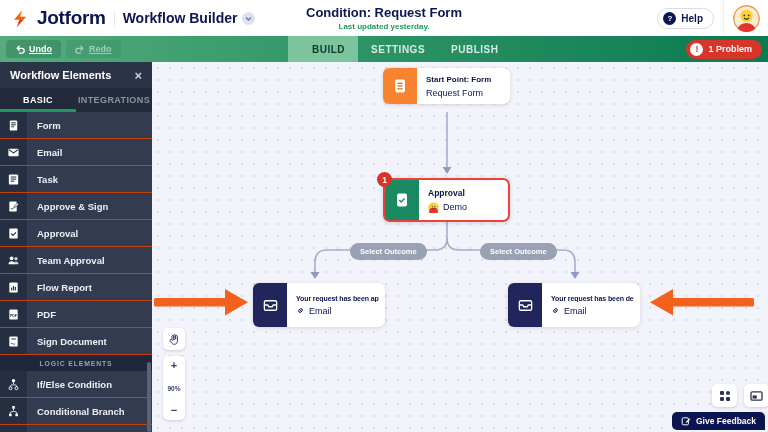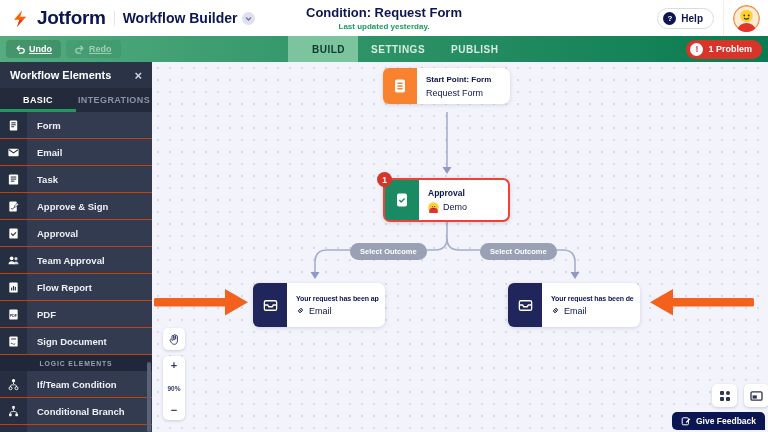--- a/index.html
+++ b/index.html
@@ -284,21 +284,21 @@
 
   <div class="sb-item">
     <span class="sb-icon">
       <svg width="13" height="13" viewBox="0 0 14 14">
           <circle cx="7" cy="3" r="1.8" fill="#fff"></circle>
           <path d="M7 4.8v1.6M3.8 9.6V8.6c0-.8 1.3-1.3 3.2-1.3s3.2.5 3.2 1.3v1" stroke="#fff" stroke-width="1" fill="none"></path>
           <circle cx="3.8" cy="11" r="1.6" fill="none" stroke="#fff" stroke-width="1"></circle>
           <circle cx="10.2" cy="11" r="1.6" fill="none" stroke="#fff" stroke-width="1"></circle>
         </svg>
     </span>
-    <span class="sb-label">If/Team Condition</span>
+    <span class="sb-label">If/Else Condition</span>
   </div>
   <div class="sb-item">
     <span class="sb-icon">
       <svg width="13" height="13" viewBox="0 0 14 14">
           <rect x="5.6" y="1.2" width="2.8" height="2.8" rx=".6" fill="#fff"></rect>
           <path d="M7 4.2v1.7M3.6 9.2V8.2c0-.7 1.4-1.2 3.4-1.2s3.4.5 3.4 1.2v1" stroke="#fff" stroke-width="1" fill="none"></path>
           <rect x="2.2" y="9.2" width="2.8" height="2.8" rx=".6" fill="#fff"></rect>
           <rect x="9" y="9.2" width="2.8" height="2.8" rx=".6" fill="#fff"></rect>
         </svg>
     </span>

